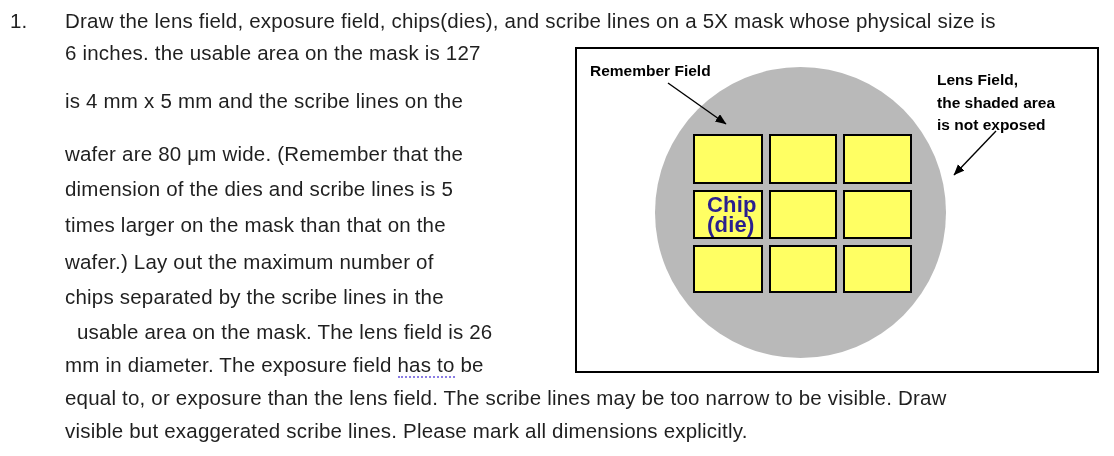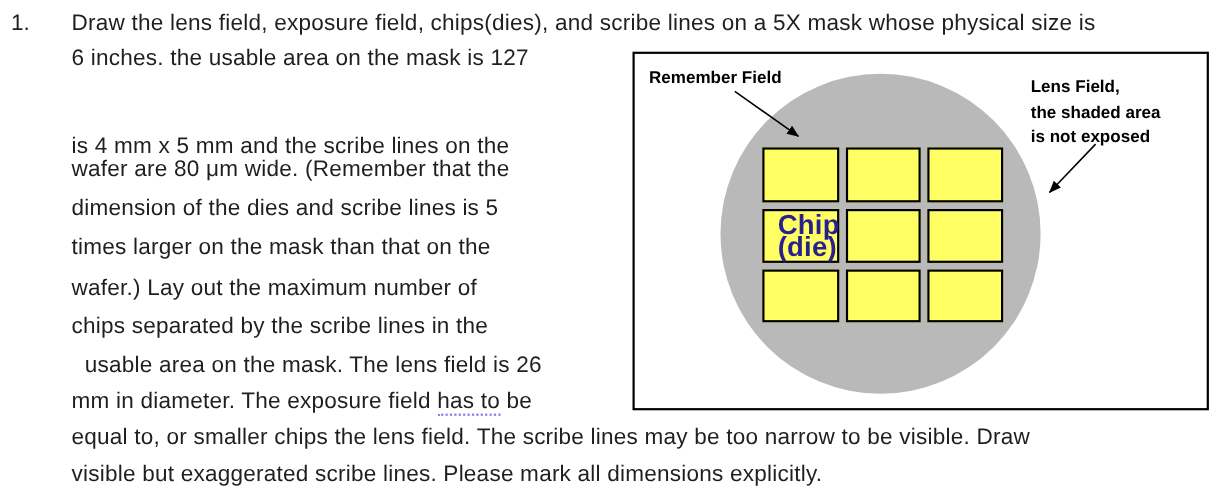--- a/index.html
+++ b/index.html
@@ -56,21 +56,21 @@
     gap:6px;
     z-index:2;
   }
   .die{
     background:var(--die-yellow,#ffff63);
     border:2px solid #000;
     box-sizing:border-box;
   }
   #chip-label{
     font-weight:bold;
-    font-size:25px;
+    font-size:22px;
     line-height:20px;
     color:var(--chip-text,#2a1f8f);
     padding:3px 0 0 12px;
     letter-spacing:0.2px;
   }
   .fig-label{
     position:absolute;
     font-weight:bold;
     font-size:15.5px;
     line-height:22.5px;
@@ -90,29 +90,29 @@
 </style>
 </head>
 <body>
 
 <div id="page">
 
   <div class="listnum">1.</div>
 
   <div class="bodyline" style="top:8px;">Draw the lens field, exposure field, chips(dies), and scribe lines on a 5X mask whose physical size is</div>
   <div class="bodyline" style="top:40px;">6 inches. the usable area on the mask is 127</div>
-  <div class="bodyline" style="top:120px;">is 4 mm x 5 mm and the scribe lines on the</div>
+  <div class="bodyline" style="top:88px;">is 4 mm x 5 mm and the scribe lines on the</div>
   <div class="bodyline" style="top:141px;">wafer are 80 μm wide. (Remember that the</div>
   <div class="bodyline" style="top:176px;">dimension of the dies and scribe lines is 5</div>
   <div class="bodyline" style="top:212px;">times larger on the mask than that on the</div>
   <div class="bodyline" style="top:249px;">wafer.) Lay out the maximum number of</div>
   <div class="bodyline" style="top:284px;">chips separated by the scribe lines in the</div>
   <div class="bodyline" style="top:319px;margin-left:12px;">usable area on the mask. The lens field is 26</div>
   <div class="bodyline" style="top:352px;"><span>mm in diameter. The exposure field </span><span class="flagged">has to</span><span> be</span></div>
-  <div class="bodyline" style="top:385px;">equal to, or smaller chips the lens field. The scribe lines may be too narrow to be visible. Draw</div>
+  <div class="bodyline" style="top:385px;">equal to, or exposure than the lens field. The scribe lines may be too narrow to be visible. Draw</div>
   <div class="bodyline" style="top:418px;">visible but exaggerated scribe lines. Please mark all dimensions explicitly.</div>
 
   <div id="figure-box">
 
     <div id="wafer-circle"></div>
 
     <div id="die-grid">
       <div class="die"></div>
       <div class="die"></div>
       <div class="die"></div>

